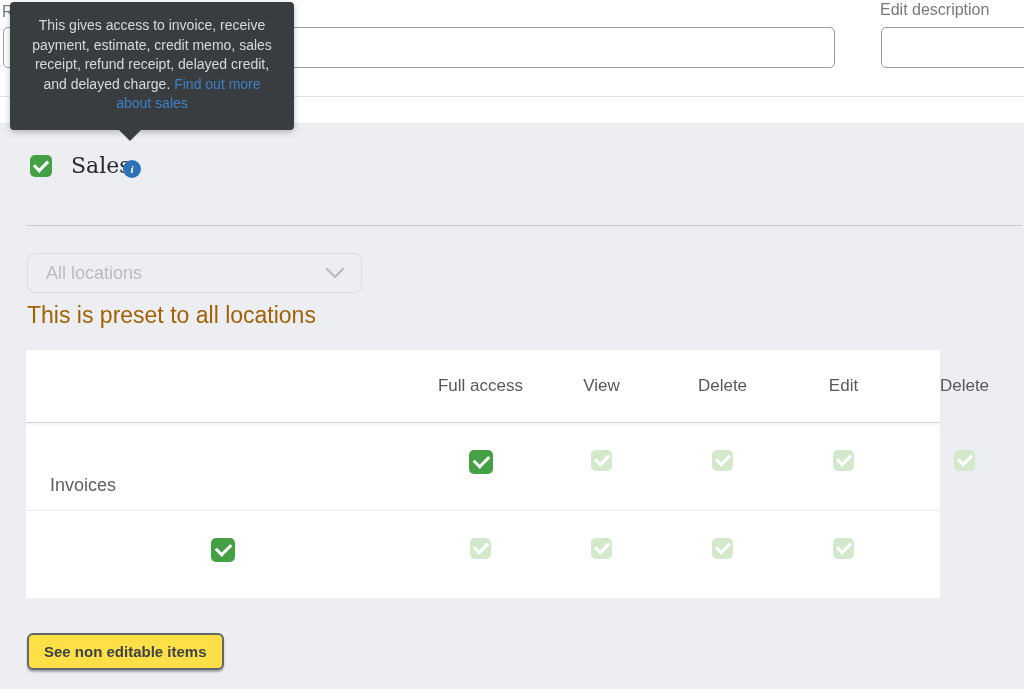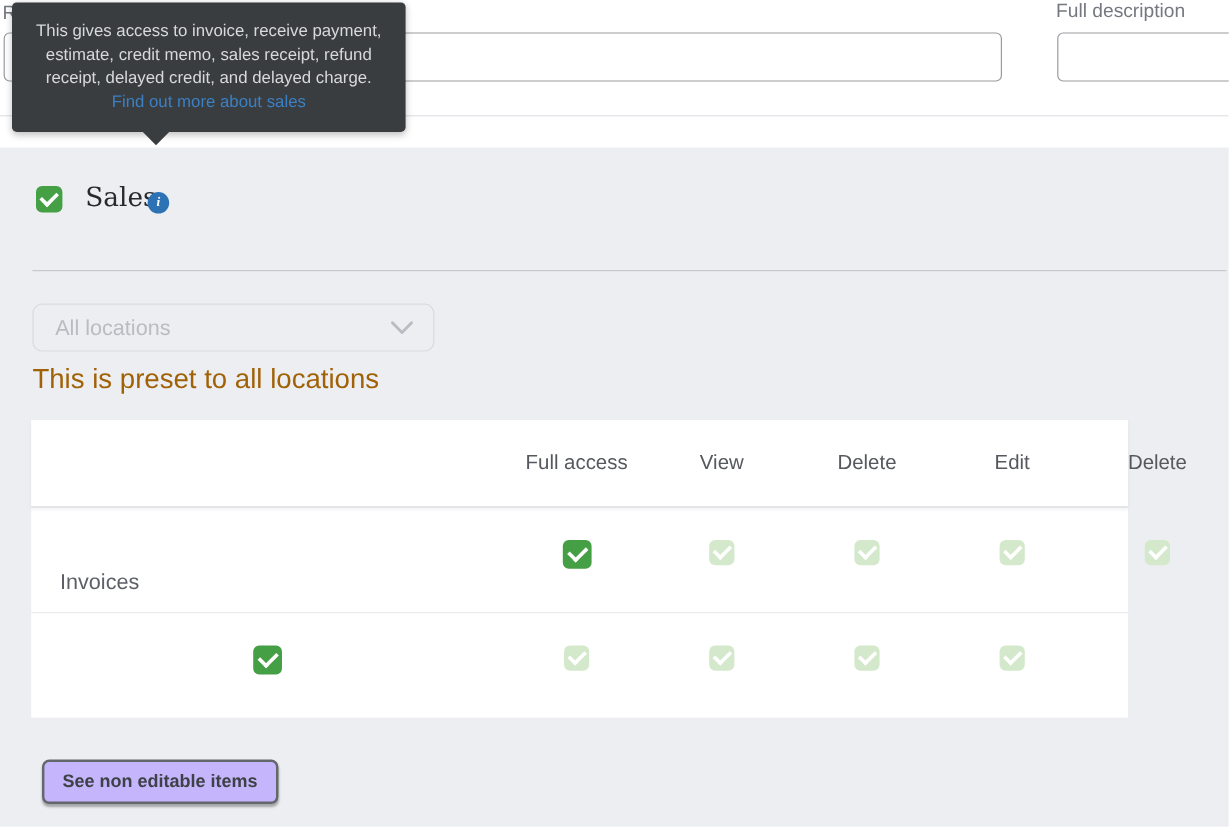--- a/index.html
+++ b/index.html
@@ -20,21 +20,21 @@
     background:#fff;border:1px solid #989ba0;border-radius:5px;
     box-sizing:border-box;font-size:16px;color:#33363b;padding:0 10px;
     outline:none;
   }
   .role-name-input{left:3px;width:832px;z-index:1;}
   .role-desc-input{left:881px;width:170px;}
   .top-divider{position:absolute;left:0;top:96px;width:1024px;height:1px;background:#e1e2e6;}
 
   
   .tooltip{
-    position:absolute;left:10px;top:2px;width:328px;z-index:5;
+    position:absolute;left:10px;top:2px;width:284px;z-index:5;
     background:#3a3d40;color:#d7d9db;border-radius:4px;
     box-sizing:border-box;padding:14px 16px 16px 16px;
     font-size:14px;line-height:19.5px;text-align:center;
     box-shadow:0 2px 6px rgba(0,0,0,.25);
   }
   .tooltip::after{
     content:"";position:absolute;left:108px;bottom:-11px;
     border:12px solid transparent;border-bottom:0;border-top-color:#3a3d40;
   }
   .tooltip a{color:#3b80c4;text-decoration:none;cursor:pointer;}
@@ -84,34 +84,34 @@
   .t-header .hcell{text-align:center;color:#55585d;font-size:17px;}
   .t-row{height:87px;}
   .t-row.first{border-bottom:1px solid #e9ebee;}
   .label-cell{display:flex;align-items:flex-end;padding:0 0 14px 24px;
     color:#5d6066;font-size:18px;box-sizing:border-box;}
   .cb-cell{display:flex;justify-content:center;align-items:flex-start;padding-top:27px;}
 
   
   .see-items-btn{
     position:absolute;left:27px;top:633px;height:37px;padding:0 15px;
-    background:#c4b5fd;border:2px solid #63666b;border-radius:6px;
+    background:#fde047;border:2px solid #63666b;border-radius:6px;
     color:#3e4146;font-size:15px;font-weight:bold;
     font-family:"Liberation Sans", sans-serif;
-    box-shadow:0 2px 2px rgba(0,0,0,.3);cursor:pointer;margin-left:8px;
+    box-shadow:0 2px 2px rgba(0,0,0,.3);cursor:pointer;
   }
 </style>
 </head>
 <body>
 
 <div class="page">
 
   <div class="field-label role-name-label">Role name</div>
   <input class="text-input role-name-input" value="" style="">
-  <div class="field-label role-desc-label">Full description</div>
+  <div class="field-label role-desc-label">Edit description</div>
   <input class="text-input role-desc-input" value="" style="">
   <div class="top-divider"></div>
 
   <div class="tooltip">
     <span>This gives access to invoice, receive payment, estimate, credit memo, sales receipt, refund receipt, delayed credit, and delayed charge. </span><a>Find out more about sales</a>
   </div>
 
   <div class="gray-section"></div>
 
   <span class="cb sales-cb cb-on">

